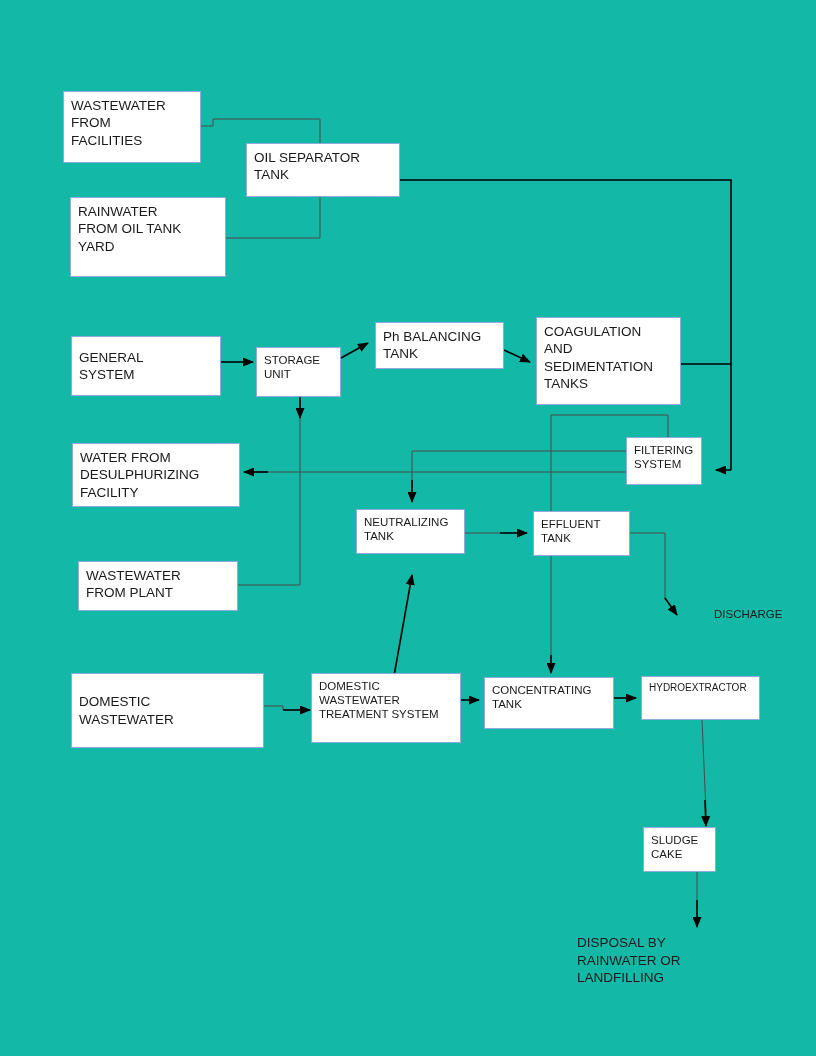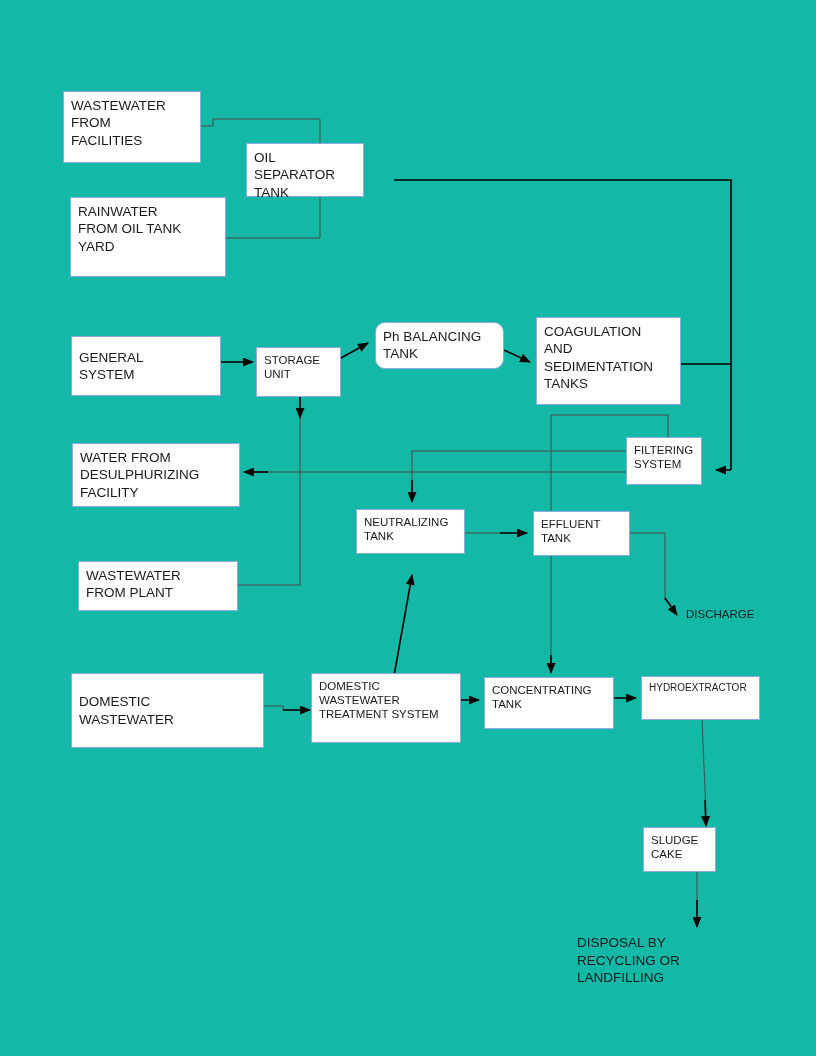--- a/index.html
+++ b/index.html
@@ -47,20 +47,21 @@
     position: absolute;
     font-family: "Liberation Sans", sans-serif;
     font-size: 13.5px;
     line-height: 1.3;
     color: #1a1a1a;
     white-space: pre-line;
     z-index: 3;
   }
   .freetext.small {
     font-size: 11.5px;
+    margin-left: 28px;
   }
   svg.wires {
     position: absolute;
     left: 0;
     top: 0;
     width: 816px;
     height: 1056px;
     z-index: 1;
     pointer-events: none;
   }
@@ -140,34 +141,34 @@
     <path class="bold" d="M705,800 L706,826" marker-end="url(#ahD)"></path>
 
     <path class="thin" d="M697,872 L697,910"></path>
     <path class="bold" d="M697,900 L697,927" marker-end="url(#ahD)"></path>
   </svg>
 
   <div class="node" style="left:63px; top:91px; width:138px; height:72px;">WASTEWATER
 FROM
 FACILITIES</div>
 
-  <div class="node" style="left:246px; top:143px; width:118px; height:54px;">OIL SEPARATOR
+  <div class="node" style="left:246px; top:143px; width:154px; height:54px;">OIL SEPARATOR
 TANK</div>
 
   <div class="node" style="left:70px; top:197px; width:156px; height:80px;">RAINWATER
 FROM OIL TANK
 YARD</div>
 
   <div class="node vcenter" style="left:71px; top:336px; width:150px; height:60px;">GENERAL
 SYSTEM</div>
 
   <div class="node small" style="left:256px; top:335px; width:85px; height:50px;margin-top:12px;">STORAGE
 UNIT</div>
 
-  <div class="node" style="left:375px; top:322px; width:129px; height:47px;border-radius:10px;">Ph BALANCING
+  <div class="node" style="left:375px; top:322px; width:129px; height:47px;">Ph BALANCING
 TANK</div>
 
   <div class="node" style="left:536px; top:317px; width:145px; height:88px;">COAGULATION
 AND
 SEDIMENTATION
 TANKS</div>
 
   <div class="node small" style="left:626px; top:437px; width:76px; height:48px;">FILTERING
 SYSTEM</div>
 
@@ -195,16 +196,16 @@
 TANK</div>
 
   <div class="node tiny" style="left:641px; top:676px; width:119px; height:44px;">HYDROEXTRACTOR</div>
 
   <div class="node small" style="left:643px; top:827px; width:73px; height:45px;">SLUDGE
 CAKE</div>
 
   <div class="freetext small" style="left:686px; top:607px;">DISCHARGE</div>
 
   <div class="freetext" style="left:577px; top:934px;">DISPOSAL BY
-RECYCLING OR
+RAINWATER OR
 LANDFILLING</div>
 
 </div>
 
 </body></html>

